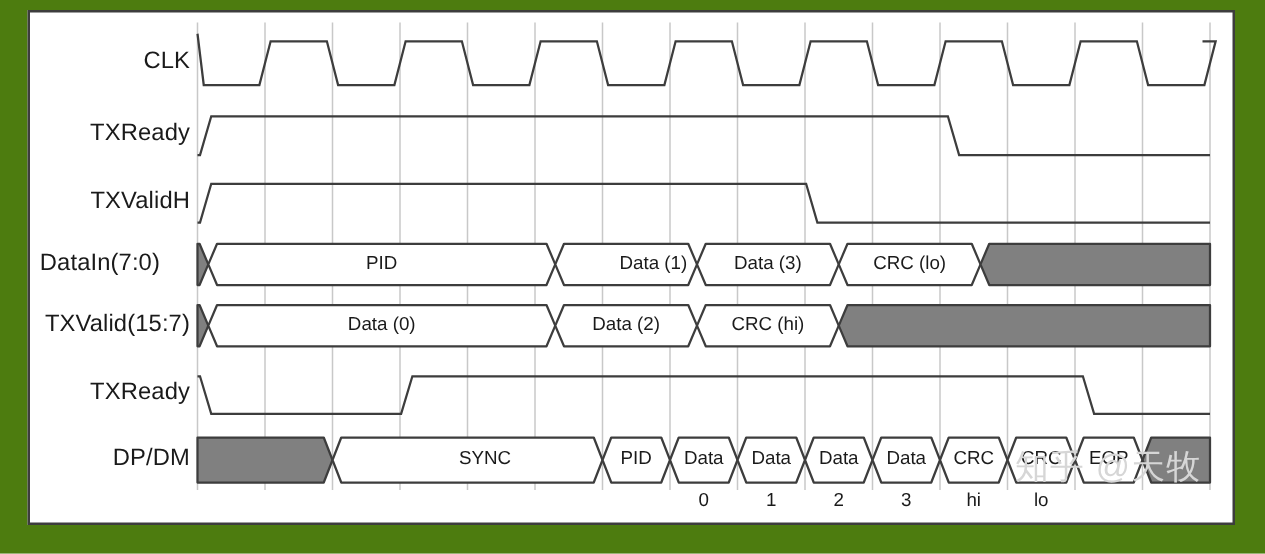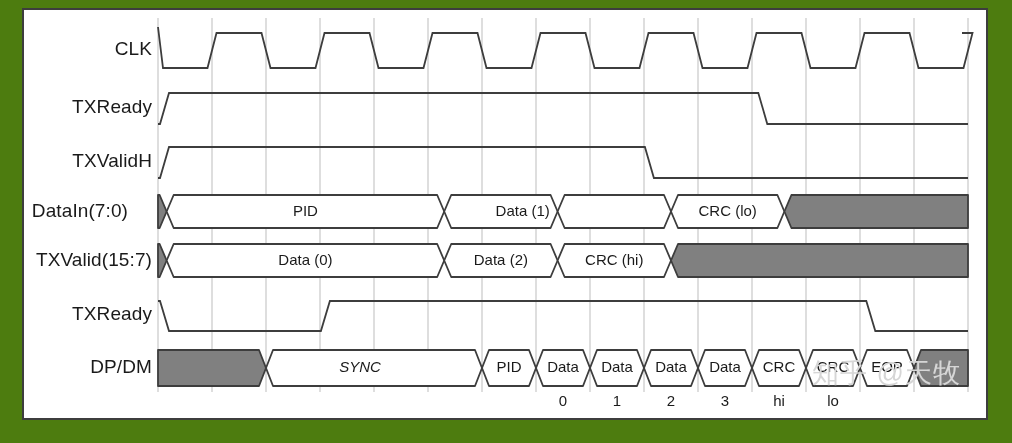--- a/index.html
+++ b/index.html
@@ -65,28 +65,29 @@
       <path d="M 921 350 L 968 350 L 968 350 L 968 386 L 921 386 L 914 368 Z" fill="#808080" stroke="#3d3d3d" stroke-width="1.8" stroke-linejoin="round"></path>
     </svg>
 
   <div id="labels">
       <div class="row-label" style="top: 37.5px; right: 860px;">CLK</div>
       <div class="row-label" style="top: 95.5px; right: 860px;">TXReady</div>
       <div class="row-label" style="top: 149.5px; right: 860px;">TXValidH</div>
       <div class="row-label" style="top: 199.5px; right: 884px;">DataIn(7:0)</div>
       <div class="wavetext" style="left: 166.64px; top: 201.5px; width: 277.56px;">PID</div>
       <div class="wavetext" style="left: 444.2px; top: 201.5px; width: 101px; margin-left: 28px;">Data (1)</div>
+      <div class="wavetext" style="left: 557.6px; top: 201.5px; width: 113.4px;">Data (3)</div>
       <div class="wavetext" style="left: 671px; top: 201.5px; width: 113.4px;">CRC (lo)</div>
       <div class="row-label" style="top: 248.5px; right: 860px;">TXValid(15:7)</div>
       <div class="wavetext" style="left: 166.64px; top: 250.5px; width: 277.56px;">Data (0)</div>
       <div class="wavetext" style="left: 444.2px; top: 250.5px; width: 113.4px;">Data (2)</div>
       <div class="wavetext" style="left: 557.6px; top: 250.5px; width: 113.4px;">CRC (hi)</div>
       <div class="row-label" style="top: 303px; right: 860px;">TXReady</div>
       <div class="row-label" style="top: 356px; right: 860px;">DP/DM</div>
-      <div class="wavetext" style="left: 252px; top: 358px; width: 216px; font-style: italic;">SYNC</div>
+      <div class="wavetext" style="left: 280px; top: 358px; width: 216px;">SYNC</div>
       <div class="wavetext" style="left: 482px; top: 358px; width: 54px;">PID</div>
       <div class="wavetext" style="left: 536px; top: 358px; width: 54px;">Data</div>
       <div class="cellnum" style="left: 536px; top: 392px; width: 54px;">0</div>
       <div class="wavetext" style="left: 590px; top: 358px; width: 54px;">Data</div>
       <div class="cellnum" style="left: 590px; top: 392px; width: 54px;">1</div>
       <div class="wavetext" style="left: 644px; top: 358px; width: 54px;">Data</div>
       <div class="cellnum" style="left: 644px; top: 392px; width: 54px;">2</div>
       <div class="wavetext" style="left: 698px; top: 358px; width: 54px;">Data</div>
       <div class="cellnum" style="left: 698px; top: 392px; width: 54px;">3</div>
       <div class="wavetext" style="left: 752px; top: 358px; width: 54px;">CRC</div>

